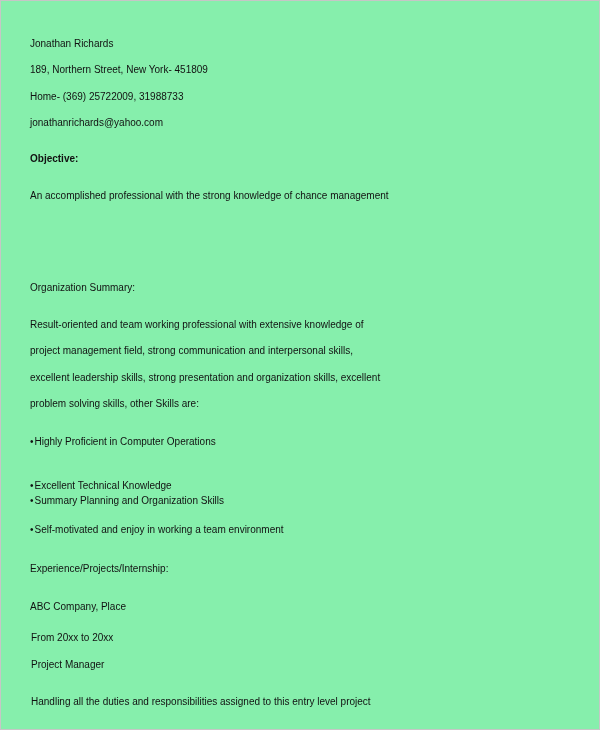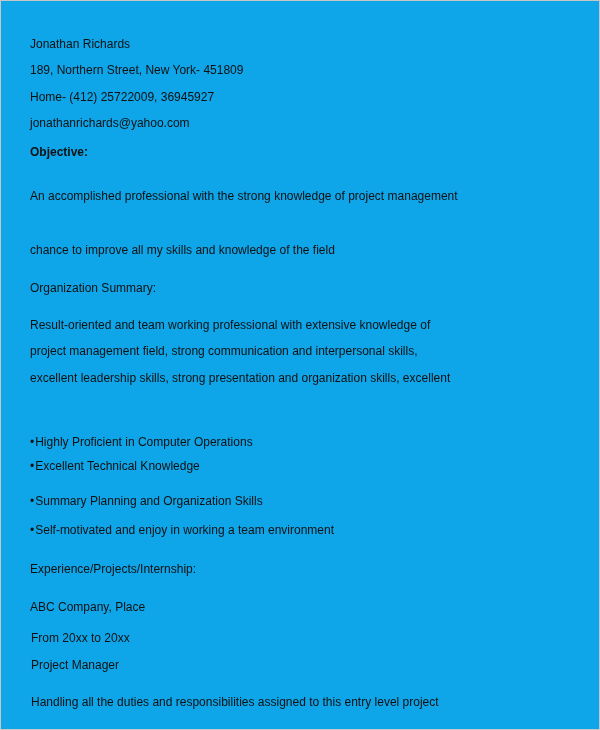--- a/index.html
+++ b/index.html
@@ -10,23 +10,23 @@
     body {
       width: 600px;
       height: 730px;
       overflow: hidden;
     }
     .page {
       position: relative;
       width: 598px;
       height: 728px;
       border: 1px solid #c6c6c6;
-      background: #0ea5e9;
+      background: #86efac;
       font-family: "Liberation Sans", sans-serif;
-      font-size: 12px;
+      font-size: 10px;
       color: #111111;
     }
     .line {
       position: absolute;
       left: 29px;
       white-space: nowrap;
       line-height: 18px;
       margin: 0;
     }
     .bold { font-weight: bold; }
@@ -36,36 +36,36 @@
     }
     .indent1 { left: 30px; }
   </style>
 </head>
 <body>
 
 <div class="page">
 
   <p class="line" style="top:34px">Jonathan Richards</p>
   <p class="line" style="top:60px">189, Northern Street, New York- 451809</p>
-  <p class="line" style="top:87px">Home- (412) 25722009, 36945927</p>
+  <p class="line" style="top:87px">Home- (369) 25722009, 31988733</p>
   <p class="line" style="top:113px">jonathanrichards@yahoo.com</p>
 
-  <p class="line bold" style="top:142px">Objective:</p>
-  <p class="line" style="top:186px">An accomplished professional with the strong knowledge of project management</p>
-  <p class="line" style="top:240px">chance to improve all my skills and knowledge of the field</p>
+  <p class="line bold" style="top:149px">Objective:</p>
+  <p class="line" style="top:186px">An accomplished professional with the strong knowledge of chance management</p>
 
   <p class="line" style="top:278px">Organization Summary:</p>
   <p class="line" style="top:315px">Result-oriented and team working professional with extensive knowledge of</p>
   <p class="line" style="top:341px">project management field, strong communication and interpersonal skills,</p>
   <p class="line" style="top:368px">excellent leadership skills, strong presentation and organization skills, excellent</p>
+  <p class="line" style="top:394px">problem solving skills, other Skills are:</p>
 
   <p class="line" style="top:432px">
     <span class="bullet-glyph">•</span><span>Highly Proficient in Computer Operations</span>
   </p>
-  <p class="line" style="top:456px">
+  <p class="line" style="top:476px">
     <span class="bullet-glyph">•</span><span>Excellent Technical Knowledge</span>
   </p>
   <p class="line" style="top:491px">
     <span class="bullet-glyph">•</span><span>Summary Planning and Organization Skills</span>
   </p>
   <p class="line" style="top:559px">Experience/Projects/Internship:</p>
 
   <p class="line" style="top:520px">
     <span class="bullet-glyph">•</span><span>Self-motivated and enjoy in working a team environment</span>
   </p>

